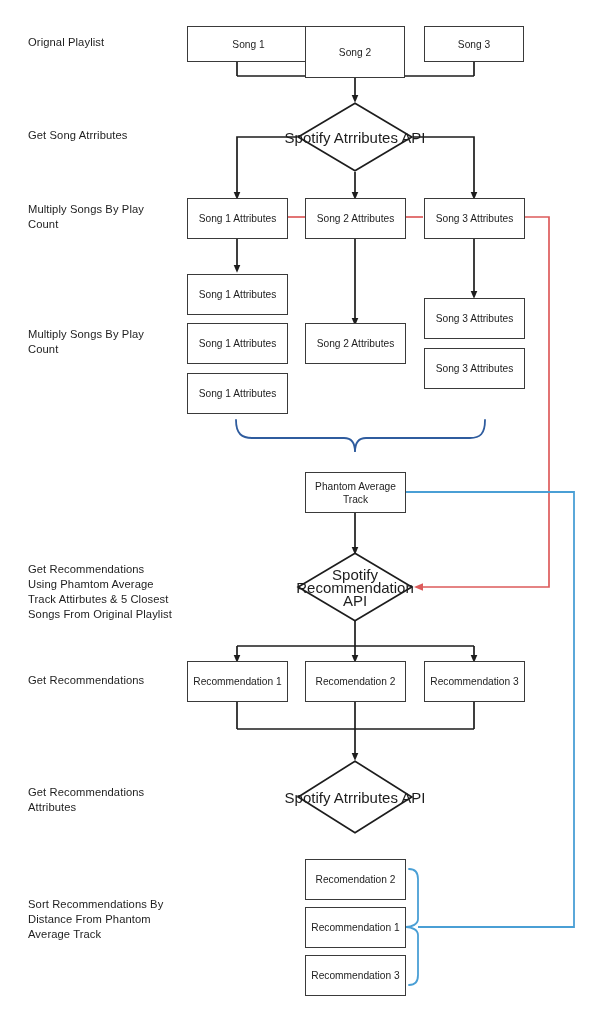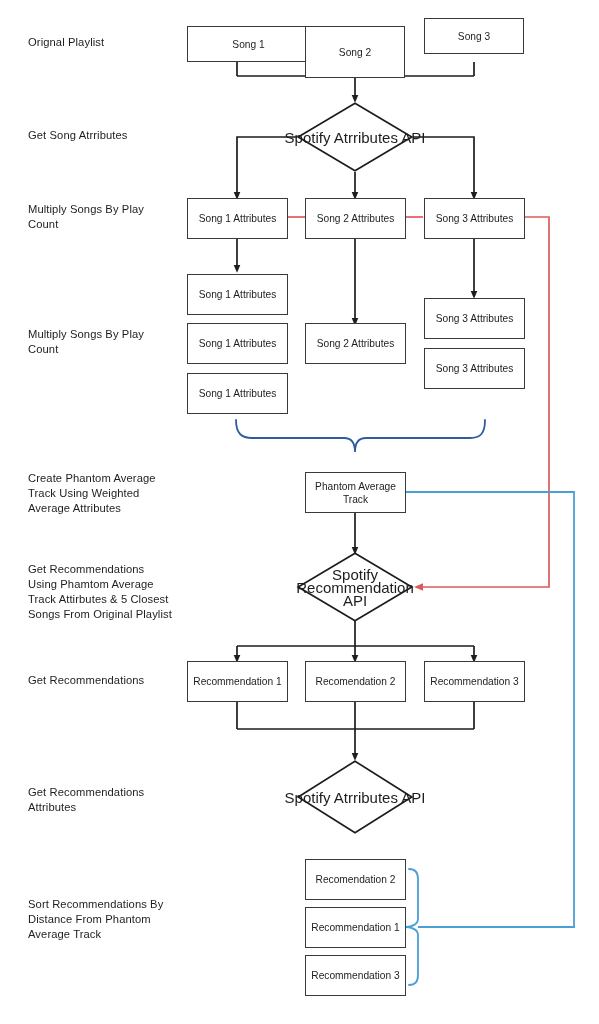--- a/index.html
+++ b/index.html
@@ -127,37 +127,34 @@
                L418,975 C418,982 415,985 409,985" stroke-linecap="round"></path>
     </g>
   </svg>
 
   <div class="stage-label" style="left:28px;top:35px;text-align:right;">Orignal Playlist</div>
   <div class="stage-label" style="left:28px;top:128px;">Get Song Atrributes</div>
   <div class="stage-label" style="left:28px;top:202px;">Multiply Songs By Play
 Count</div>
   <div class="stage-label" style="left:28px;top:327px;">Multiply Songs By Play
 Count</div>
-  <div class="stage-label" style="left:28px;top:471px;">Create Phantom Average
-Track Using Weighted
-Average Attributes</div>
   <div class="stage-label" style="left:28px;top:562px;">Get Recommendations
 Using Phamtom Average
 Track Attirbutes &amp; 5 Closest
 Songs From Original Playlist</div>
   <div class="stage-label" style="left:28px;top:673px;">Get Recommendations</div>
   <div class="stage-label" style="left:28px;top:785px;">Get Recommendations
 Attributes</div>
   <div class="stage-label" style="left:28px;top:897px;">Sort Recommendations By
 Distance From Phantom
 Average Track</div>
 
   <div class="node-box" style="left:187px;top:26px;width:123px;height:36px;">Song 1</div>
   <div class="node-box" style="left:305px;top:26px;width:100px;height:52px;">Song 2</div>
-  <div class="node-box" style="left:424px;top:18px;width:100px;height:36px;">Song 3</div>
+  <div class="node-box" style="left:424px;top:26px;width:100px;height:36px;">Song 3</div>
 
   <div class="diamond-wrap" style="left:297px;top:102px;width:116px;height:70px;">
     <svg width="116" height="70" viewBox="0 0 116 70">
       <polygon points="58,1.2 114.8,35 58,68.8 1.2,35" fill="#ffffff" stroke="#1d1d1d" stroke-width="1.7"></polygon>
     </svg>
     <div class="diamond-text">Spotify Atrributes API</div>
   </div>
 
   <div class="node-box" style="left:187px;top:198px;width:101px;height:41px;">Song 1 Attributes</div>
   <div class="node-box" style="left:305px;top:198px;width:101px;height:41px;">Song 2 Attributes</div>

